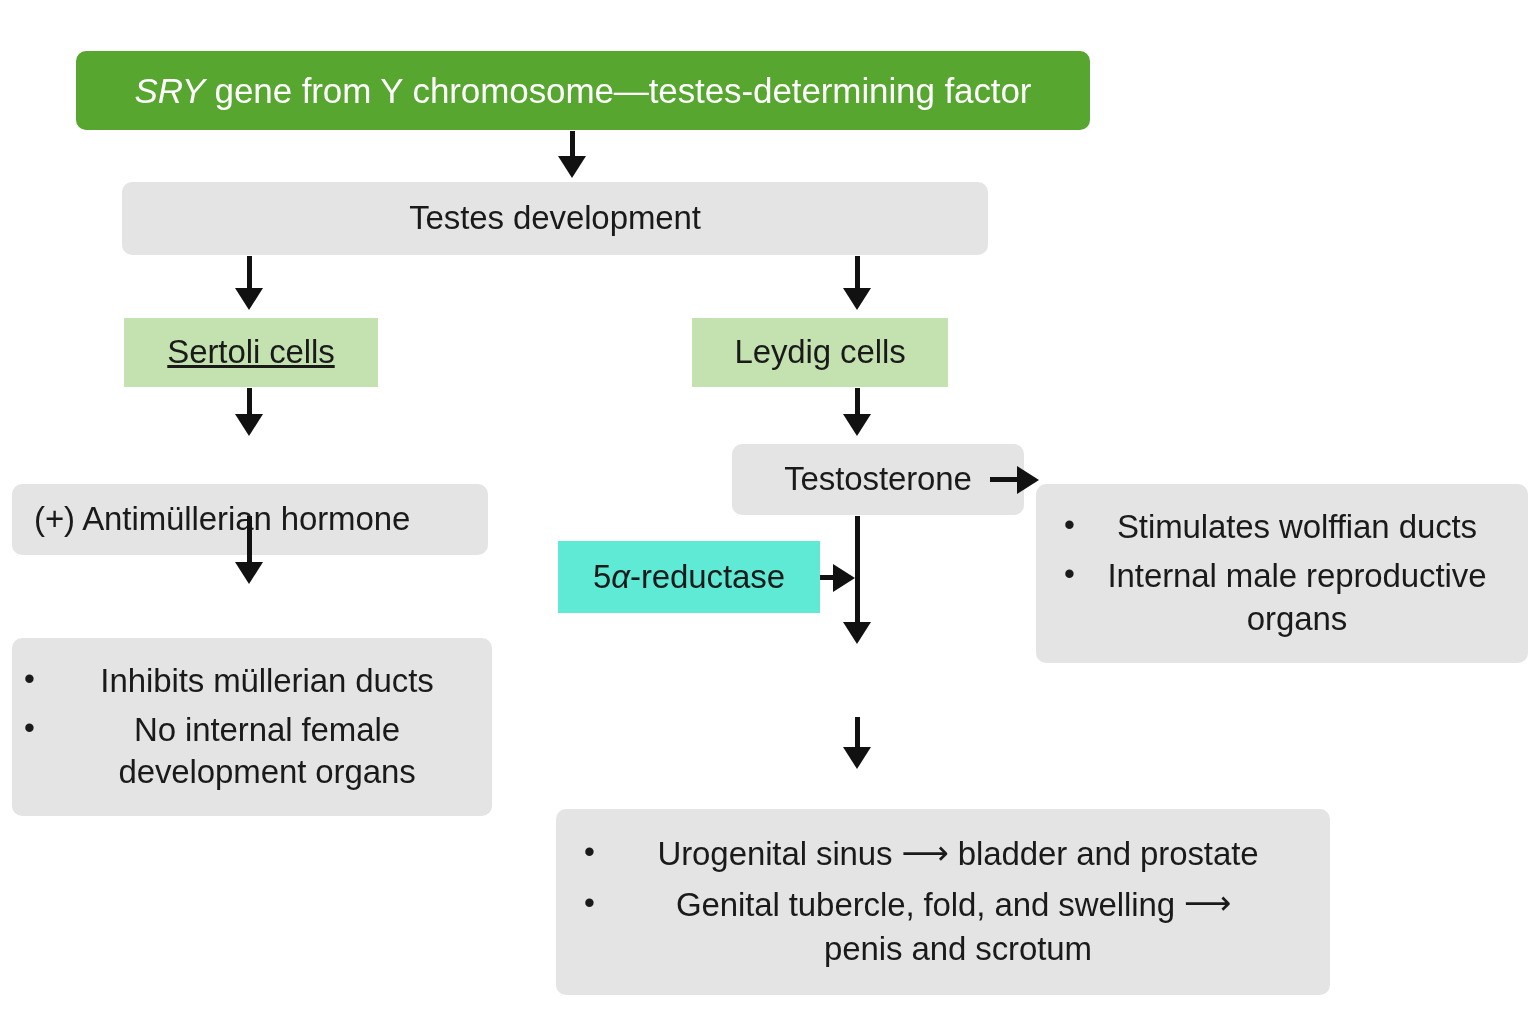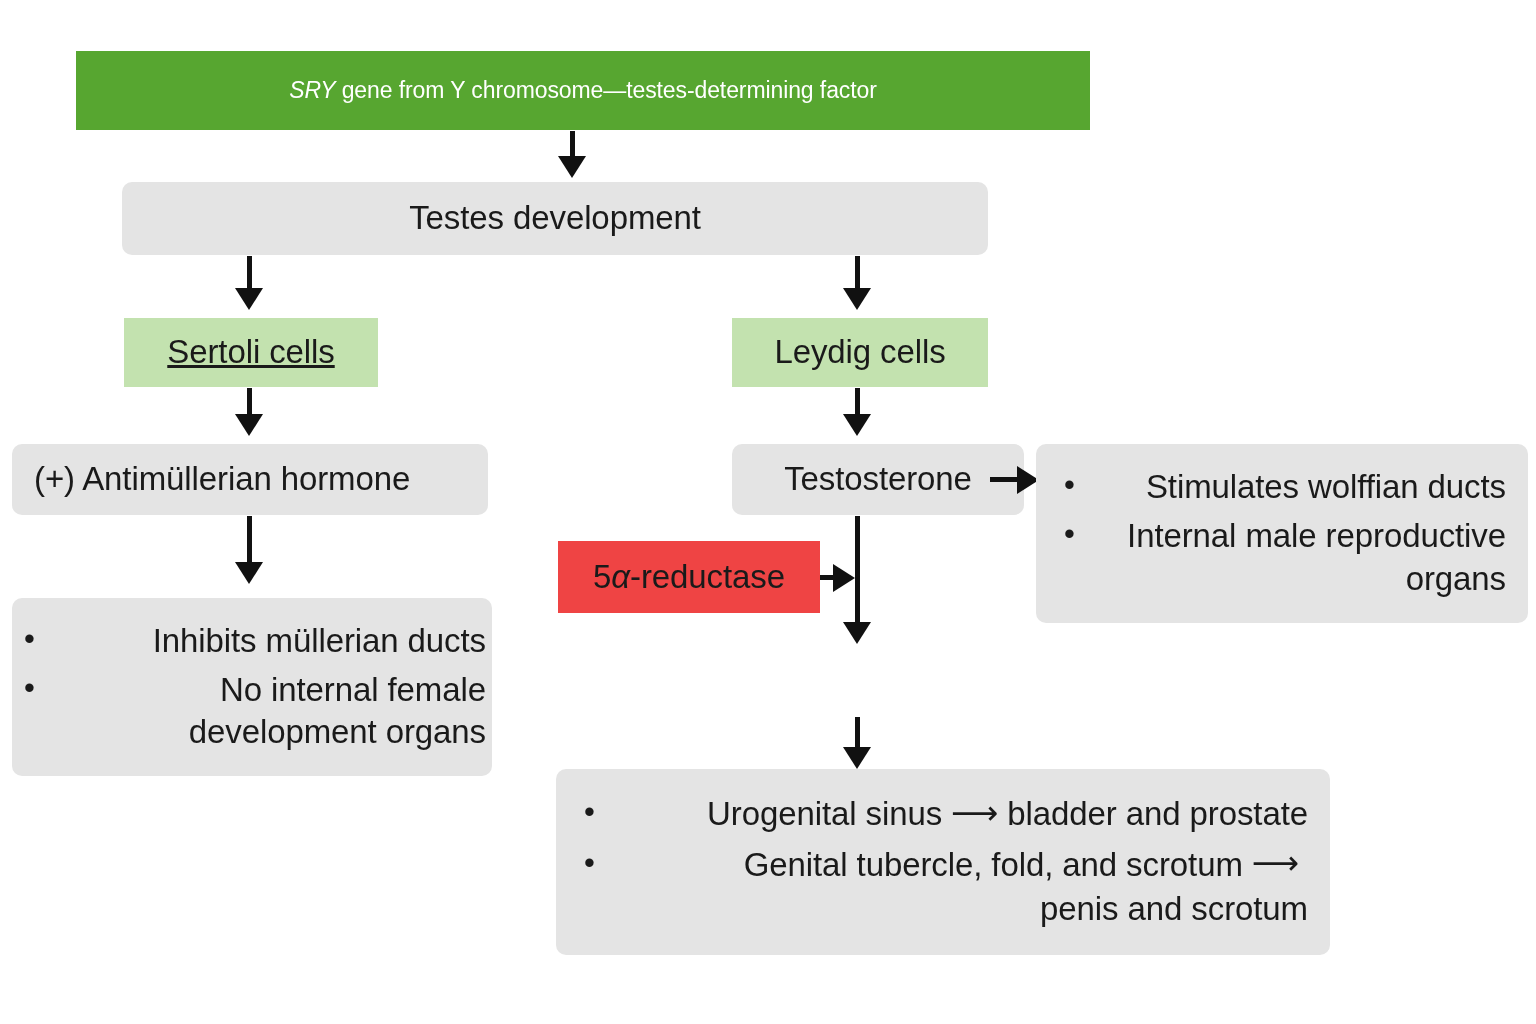--- a/index.html
+++ b/index.html
@@ -24,28 +24,28 @@
     box-sizing: border-box;
     display: flex;
     flex-direction: column;
     justify-content: center;
     color: #1a1a1a;
     font-size: 33px;
     line-height: 1.30;
     letter-spacing: -0.1px;
   }
   .box.center { align-items: center; text-align: center; }
-  .box.left   { align-items: flex-start; text-align: right; }
+  .box.left   { align-items: flex-start; text-align: center; margin-top: 40px; }
 
   .gray  { background: #e4e4e4; border-radius: 10px; }
   .green { background: #57a630; color: #ffffff; }
   .lgreen{ background: #c3e2af; }
-  .rose  { background: #ef4444; }
-
-  .title-text { font-size: 23px; }
+  .rose  { background: #5eead4; }
+
+  .title-text { font-size: 35px; border-radius: 10px; }
   .title-text .ital { font-style: italic; }
 
   ul.bullets {
     margin: 0;
     padding: 0;
     list-style: none;
     width: 100%;
   }
   ul.bullets li {
     position: relative;
@@ -128,21 +128,21 @@
 
   <div class="conn">
     <div class="vline" style="left:855px; top:256px; height:48px;"></div>
     <div class="arrow-down" style="left:843px; top:288px;"></div>
   </div>
 
   <div class="box lgreen center" style="left:124px; top:318px; width:254px; height:69px; padding:0 14px;text-decoration:underline;">
     <div>Sertoli cells</div>
   </div>
 
-  <div class="box lgreen center" style="left:732px; top:318px; width:256px; height:69px; padding:0 14px;">
+  <div class="box lgreen center" style="left:692px; top:318px; width:256px; height:69px; padding:0 14px;">
     <div>Leydig cells</div>
   </div>
 
   <div class="conn">
     <div class="vline" style="left:247px; top:388px; height:42px;"></div>
     <div class="arrow-down" style="left:235px; top:414px;"></div>
   </div>
 
   <div class="conn">
     <div class="vline" style="left:855px; top:388px; height:42px;"></div>
@@ -200,18 +200,18 @@
     <div class="vline" style="left:855px; top:717px; height:46px;"></div>
     <div class="arrow-down" style="left:843px; top:747px;"></div>
   </div>
 
   <div class="box gray left" style="left:556px; top:769px; width:774px; height:186px; padding:16px 22px;">
     <ul class="bullets">
       <li>
         <span>Urogenital sinus</span><span class="inline-arrow">⟶</span><span>bladder and prostate</span>
       </li>
       <li>
-        <span>Genital tubercle, fold, and scrotum</span><span class="inline-arrow">⟶</span><br><span>penis and scrotum</span>
+        <span>Genital tubercle, fold, and swelling</span><span class="inline-arrow">⟶</span><br><span>penis and scrotum</span>
       </li>
     </ul>
   </div>
 
 </div>
 
 </body></html>

